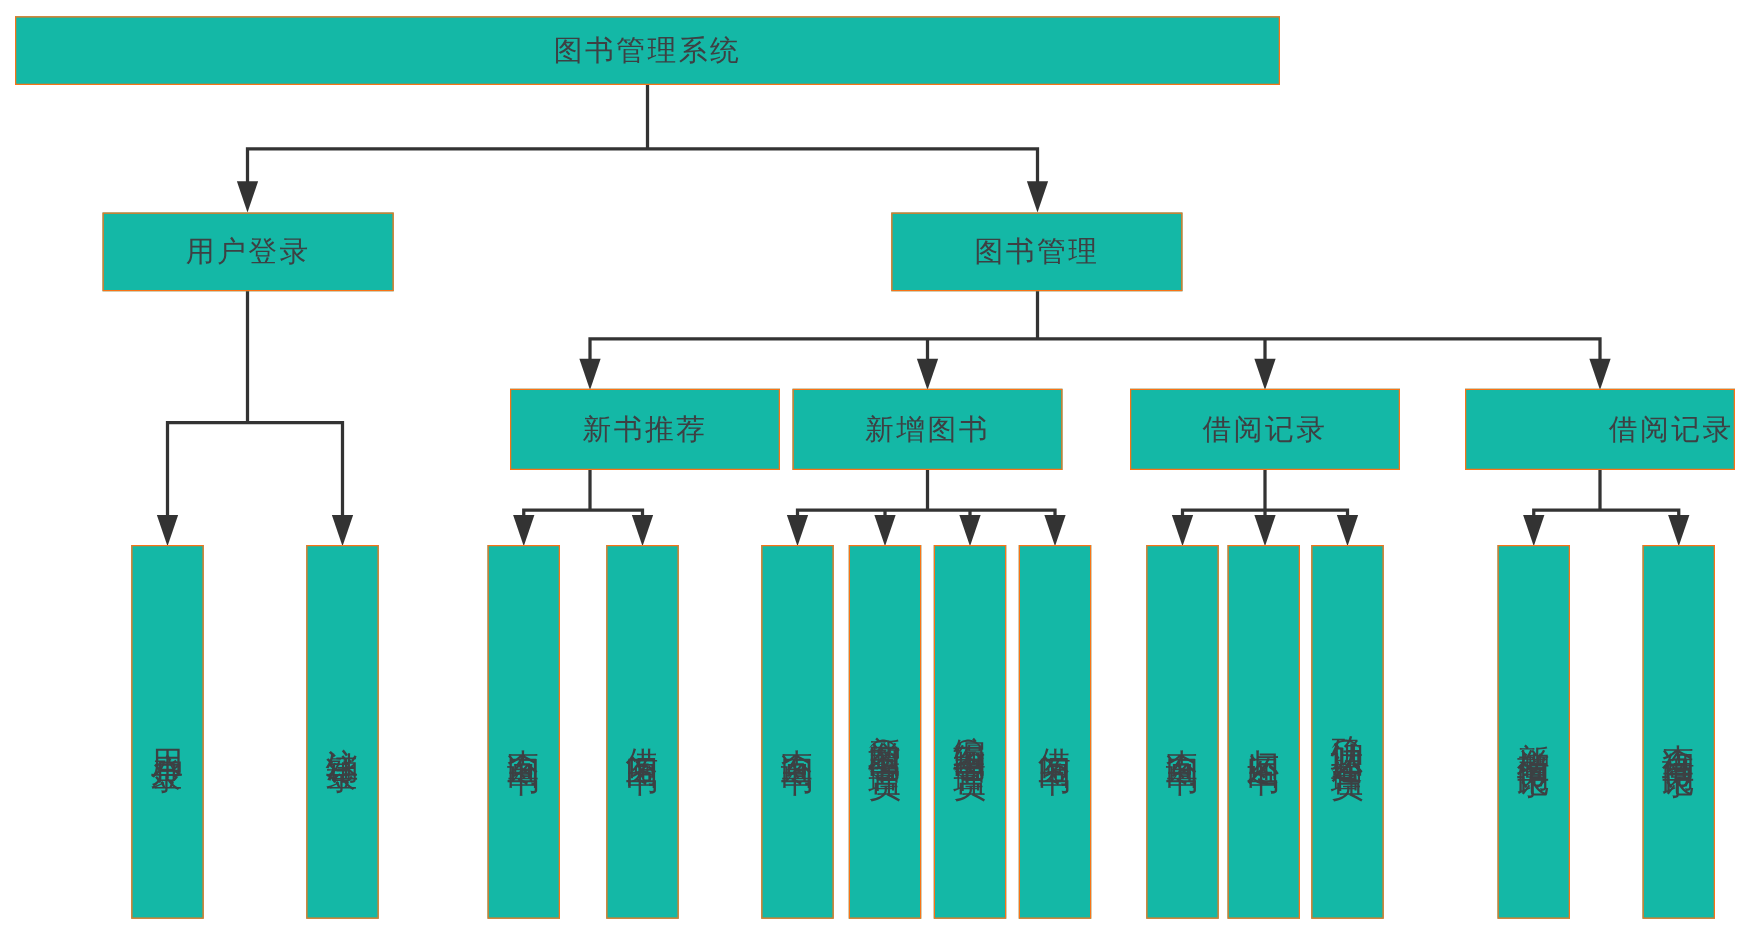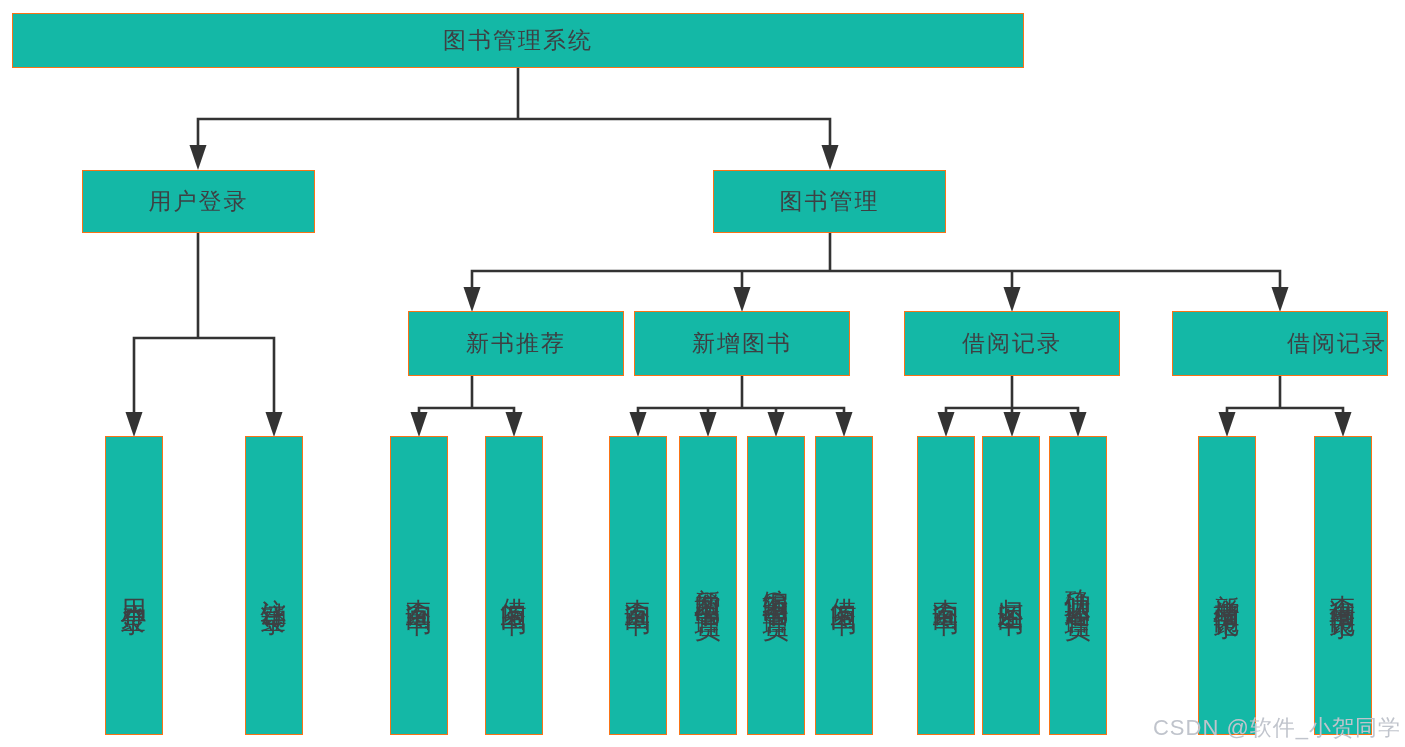--- a/index.html
+++ b/index.html
@@ -180,15 +180,14 @@
   <div class="box v-box leaf l-11">
     <span class="v-label">确认归还（管理员）</span>
   </div>
   <div class="box v-box leaf l-12">
     <span class="v-label">新增借阅记录</span>
   </div>
   <div class="box v-box leaf l-13">
     <span class="v-label">查询借阅记录</span>
   </div>
 
-  <div class="watermark">CSDN @软件_小贺同学</div>
 
 </div>
 
 </body></html>

